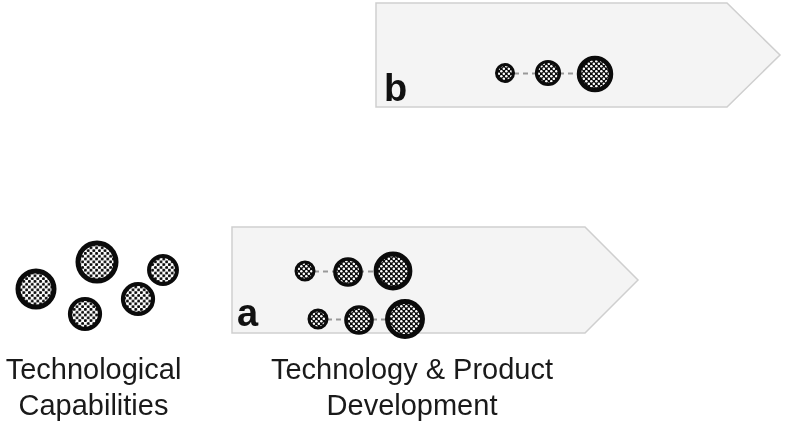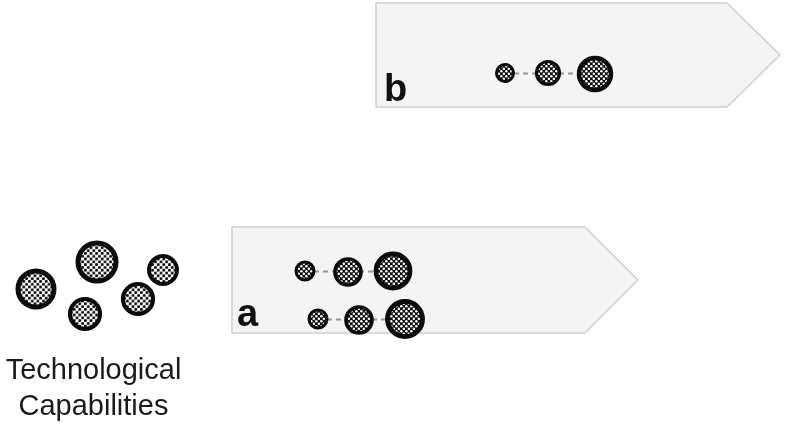--- a/index.html
+++ b/index.html
@@ -62,14 +62,15 @@
         <circle cx="393" cy="271" r="17" fill="url(#mesh-dark)" stroke="#0b0b0b" stroke-width="4.760000000000001"></circle>
         <line x1="318" y1="319.5" x2="405" y2="319.5" stroke="#999999" stroke-width="2" stroke-dasharray="5 4"></line>
         <circle cx="318" cy="319" r="9" fill="url(#mesh-dark)" stroke="#0b0b0b" stroke-width="3"></circle>
         <circle cx="359" cy="320" r="13" fill="url(#mesh-dark)" stroke="#0b0b0b" stroke-width="3.6400000000000006"></circle>
         <circle cx="405" cy="319" r="17.5" fill="url(#mesh-dark)" stroke="#0b0b0b" stroke-width="4.9"></circle>
       </g>
   </svg>
 
   <div class="caption caption-left">Technological Capabilities</div>
 
+  <div class="caption caption-right">Technology &amp; Product Development</div>
 
 </div>
 
 </body></html>

